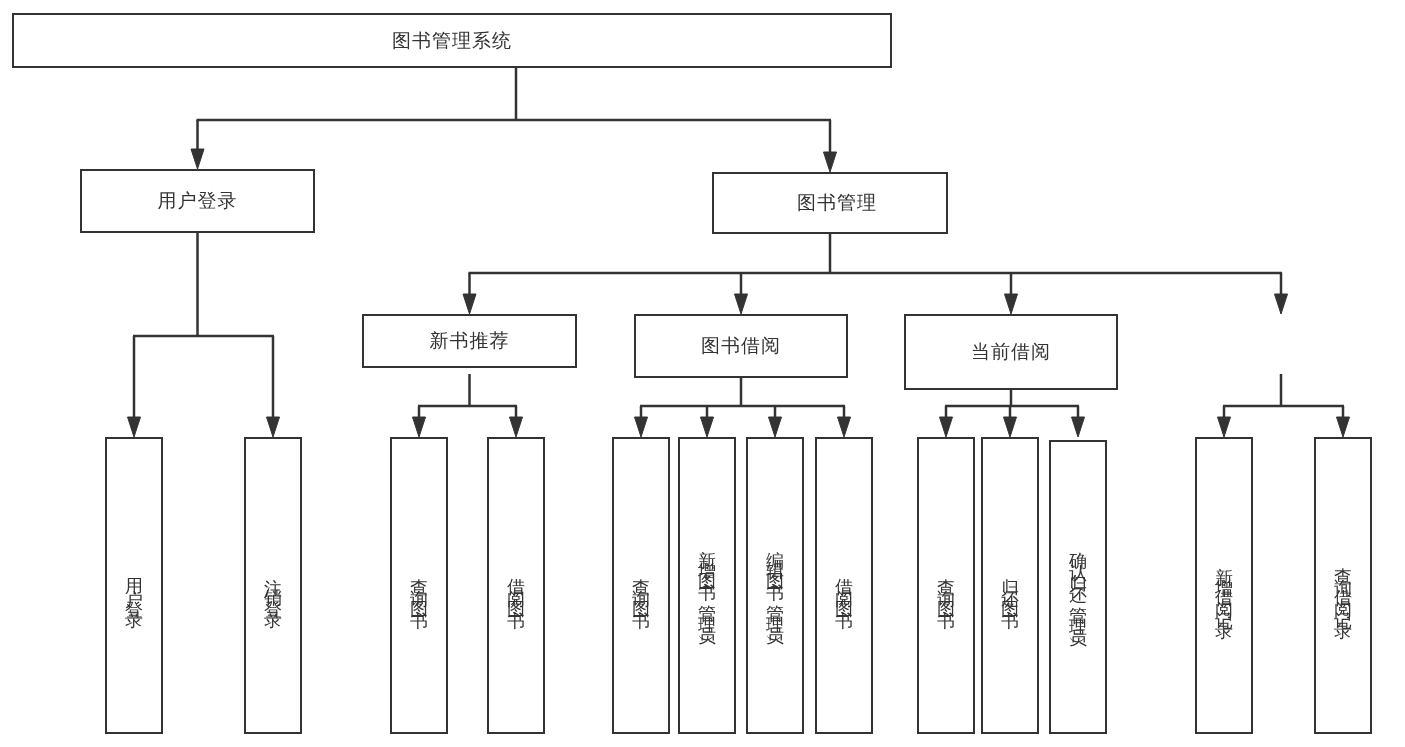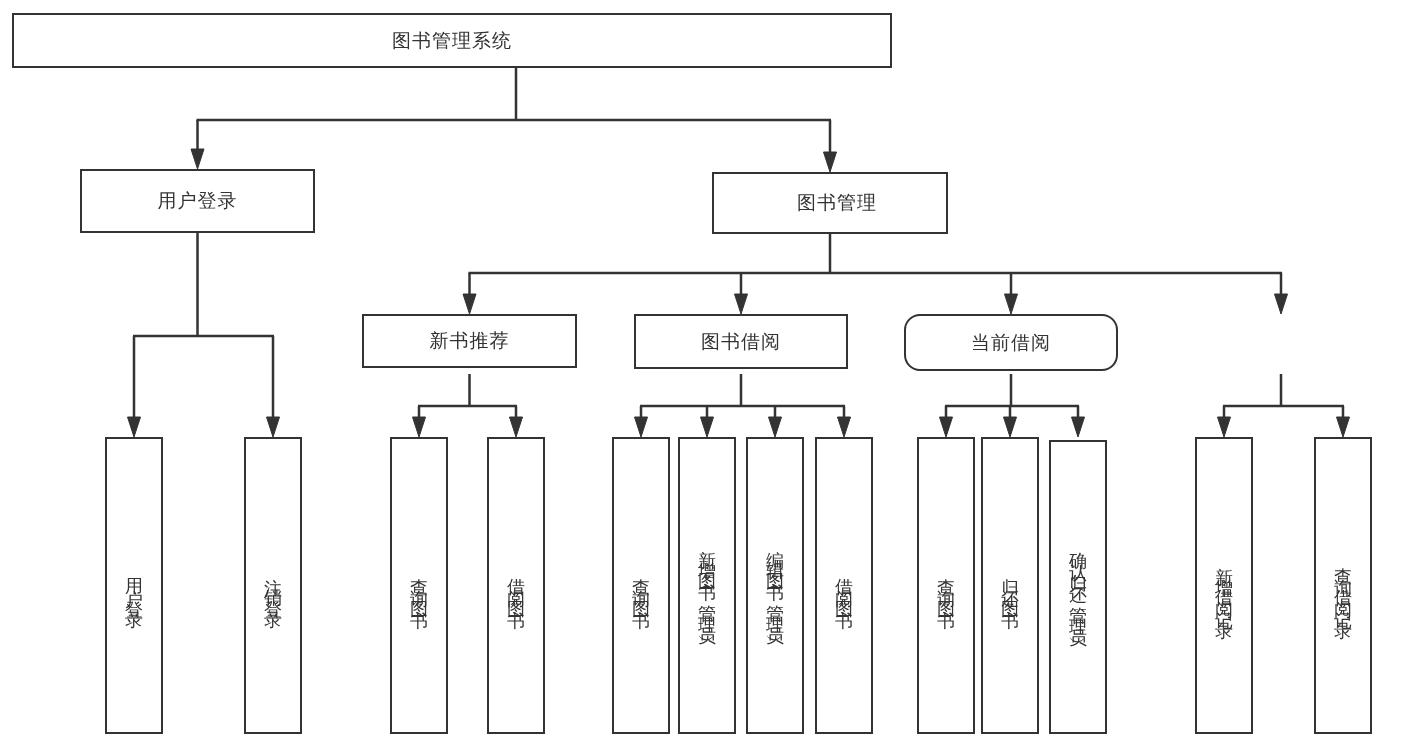--- a/index.html
+++ b/index.html
@@ -156,22 +156,22 @@
       <polygon points="1336.5,417 1349.5,417 1343,437"></polygon>
     </g>
   </svg>
 
   <div class="box" style="left:12px; top:13px; width:880px; height:55px;">图书管理系统</div>
 
   <div class="box" style="left:80px; top:169px; width:235px; height:64px;">用户登录</div>
   <div class="box" style="left:712px; top:172px; width:236px; height:62px;padding-left:14px;">图书管理</div>
 
   <div class="box" style="left:362px; top:314px; width:215px; height:54px;">新书推荐</div>
-  <div class="box" style="left:634px; top:314px; width:214px; height:55px;">图书借阅</div>
-  <div class="box" style="left:904px; top:314px; width:214px; height:57px;border-radius:16px;">当前借阅</div>
+  <div class="box" style="left:634px; top:314px; width:214px; height:64px;">图书借阅</div>
+  <div class="box" style="left:904px; top:314px; width:214px; height:76px;">当前借阅</div>
 
   <div class="vbox" style="left:105px; top:437px; width:58px; height:297px;">
     <span>用户登录</span>
   </div>
   <div class="vbox" style="left:244px; top:437px; width:58px; height:297px;">
     <span>注销登录</span>
   </div>
   <div class="vbox" style="left:390px; top:437px; width:58px; height:297px;">
     <span>查询图书</span>
   </div>

